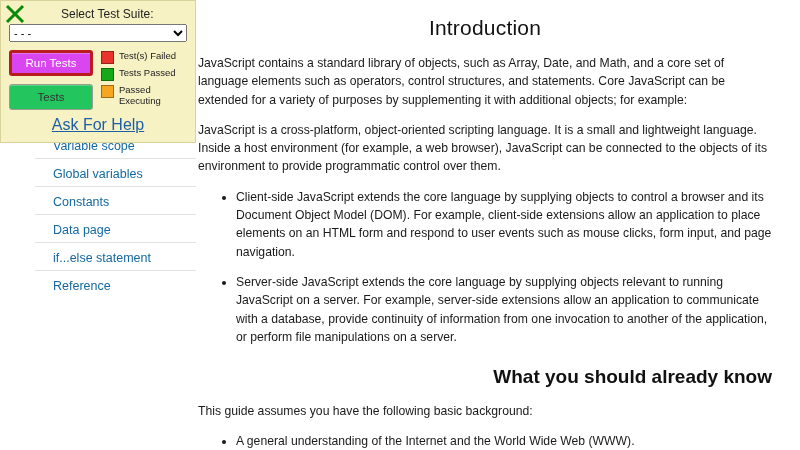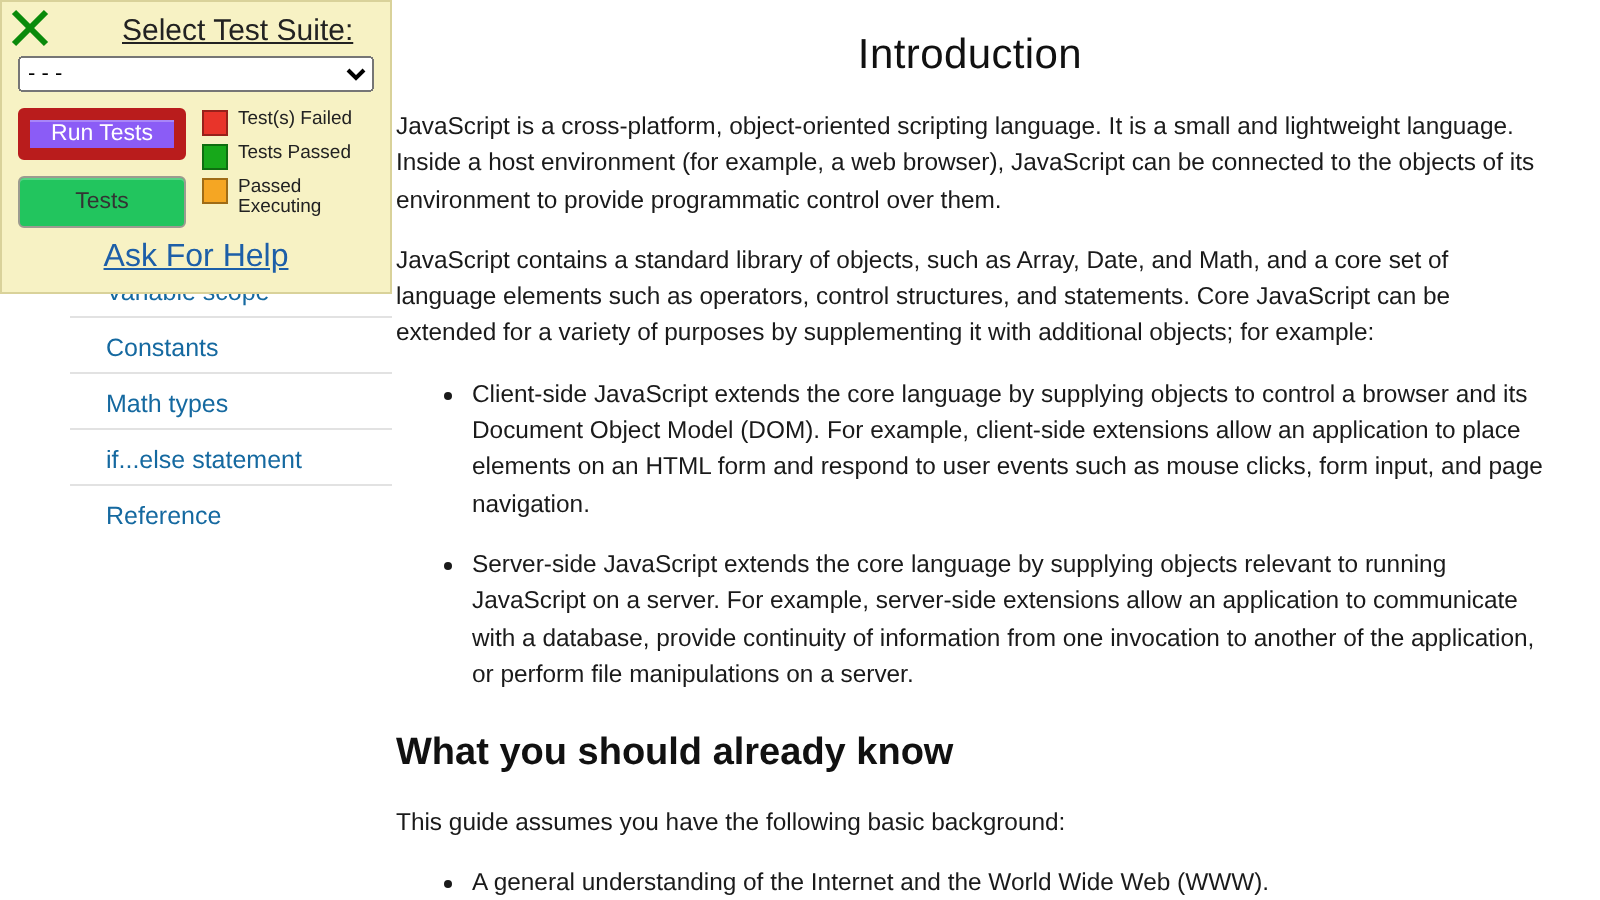--- a/index.html
+++ b/index.html
@@ -84,25 +84,24 @@
   .close-x {
     position: absolute;
     left: 3px;
     top: 2px;
     width: 22px;
     height: 22px;
     cursor: pointer;
   }
   .close-x svg { display: block; }
   .panel-label {
-    font-size: 15px;
+    font-size: 12px;
     color: #222;
     margin: 0 0 3px 52px;
     line-height: 1.2;
-    text-decoration: underline;
   }
   .suite-select {
     display: block;
     width: 178px;
     height: 18px;
     font-size: 11px;
     font-family: "Liberation Sans", sans-serif;
     margin: 0 0 6px 0;
     box-sizing: border-box;
   }
@@ -115,22 +114,22 @@
     flex-direction: column;
     gap: 8px;
     padding-top: 2px;
   }
   .runner-btn {
     width: 84px;
     height: 26px;
     font-size: 11.5px;
     font-family: "Liberation Sans", sans-serif;
     color: #ffffff;
-    background: #8b5cf6;
-    border: 6px solid #b91c1c;
+    background: #d946ef;
+    border: 3px solid #b91c1c;
     border-radius: 3px;
     cursor: pointer;
     box-shadow: inset 0 1px 0 rgba(255,255,255,0.25);
   }
   .runner-btn.secondary {
     background: #22c55e;
     color: #333;
     border: 1px solid #9c9b90;
   }
   .legend {
@@ -180,21 +179,21 @@
   }
   h1.section-title {
     text-align: center;
     font-size: 21px;
     font-weight: normal;
     color: #111;
     margin: 8px 0 14px 0;
     letter-spacing: 0.2px;
   }
   h2.section-title {
-    text-align: left;
+    text-align: right;
     font-size: 19px;
     font-weight: bold;
     color: #111;
     margin: 20px 0 14px 0;
   }
   p.body-text {
     font-size: 12.2px;
     line-height: 1.5;
     color: #1a1a1a;
     margin: 0 0 12px 0;
@@ -218,22 +217,23 @@
   <nav class="sidebar">
     <div class="sidebar-header">
       <h1 class="sidebar-title">JS Documentation</h1>
       <p class="sidebar-subtitle">JavaScript and Java</p>
     </div>
     <ul class="nav-list">
       <li class="nav-item"><span>Hello world</span></li>
       <li class="nav-item"><span>Variables</span></li>
       <li class="nav-item"><span>Declaring variables</span></li>
       <li class="nav-item"><span>Variable scope</span></li>
+      <li class="nav-item"><span>Global variables</span></li>
       <li class="nav-item"><span>Constants</span></li>
-      <li class="nav-item"><span>Math types</span></li>
+      <li class="nav-item"><span>Data page</span></li>
       <li class="nav-item"><span>if...else statement</span></li>
       <li class="nav-item"><span>Reference</span></li>
     </ul>
   </nav>
 
   <div class="test-panel">
     <div class="close-x">
       <svg width="22" height="22" viewBox="0 0 22 22">
         <line x1="3" y1="3" x2="19" y2="19" stroke="#0a8a0a" stroke-width="3"></line>
         <line x1="19" y1="3" x2="3" y2="19" stroke="#0a8a0a" stroke-width="3"></line>
@@ -264,22 +264,22 @@
       </div>
     </div>
     <a class="help-link">Ask For Help</a>
   </div>
 
   <main class="content">
     <div class="content-inner">
 
       <section>
         <h1 class="section-title">Introduction</h1>
+        <p class="body-text">JavaScript contains a standard library of objects, such as Array, Date, and Math, and a core set of language elements such as operators, control structures, and statements. Core JavaScript can be extended for a variety of purposes by supplementing it with additional objects; for example:</p>
         <p class="body-text">JavaScript is a cross-platform, object-oriented scripting language. It is a small and lightweight language. Inside a host environment (for example, a web browser), JavaScript can be connected to the objects of its environment to provide programmatic control over them.</p>
-        <p class="body-text">JavaScript contains a standard library of objects, such as Array, Date, and Math, and a core set of language elements such as operators, control structures, and statements. Core JavaScript can be extended for a variety of purposes by supplementing it with additional objects; for example:</p>
         <ul class="bullets">
           <li>Client-side JavaScript extends the core language by supplying objects to control a browser and its Document Object Model (DOM). For example, client-side extensions allow an application to place elements on an HTML form and respond to user events such as mouse clicks, form input, and page navigation.</li>
           <li>Server-side JavaScript extends the core language by supplying objects relevant to running JavaScript on a server. For example, server-side extensions allow an application to communicate with a database, provide continuity of information from one invocation to another of the application, or perform file manipulations on a server.</li>
         </ul>
       </section>
 
       <section>
         <h2 class="section-title">What you should already know</h2>
         <p class="body-text">This guide assumes you have the following basic background:</p>
         <ul class="bullets">

